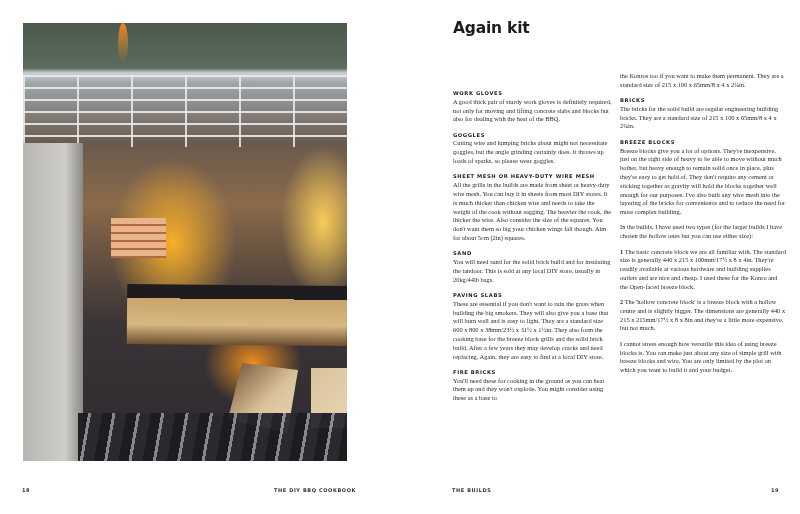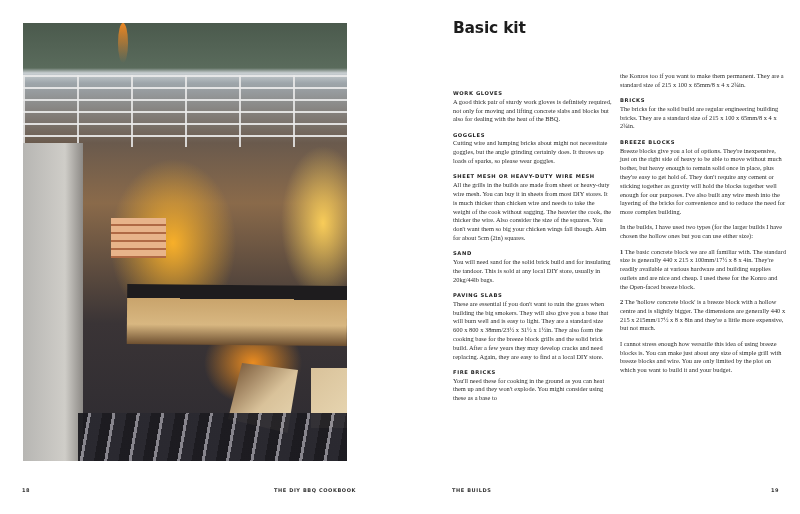--- a/index.html
+++ b/index.html
@@ -53,21 +53,21 @@
     <div class="wall"></div>
     <div class="bricks"></div>
     <div class="plank"></div>
     <div class="log"></div>
     <div class="log2"></div>
     <div class="ash"></div>
   </div>
   <div class="folio folio-left-num">18</div>
   <div class="folio folio-left-title">THE DIY BBQ COOKBOOK</div>
 
-  <h1 class="page-title" style="margin:0;">Basic kit</h1>
+  <h1 class="page-title" style="margin:0;">Again kit</h1>
 
   <div class="col col-left">
     <div class="section">
       <div class="heading">WORK GLOVES</div>
       <div>A good thick pair of sturdy work gloves is definitely required, not only for moving and lifting concrete slabs and blocks but also for dealing with the heat of the BBQ.</div>
     </div>
     <div class="section">
       <div class="heading">GOGGLES</div>
       <div>Cutting wire and lumping bricks about might not necessitate goggles, but the angle grinding certainly does. It throws up loads of sparks, so please wear goggles.</div>
     </div>

